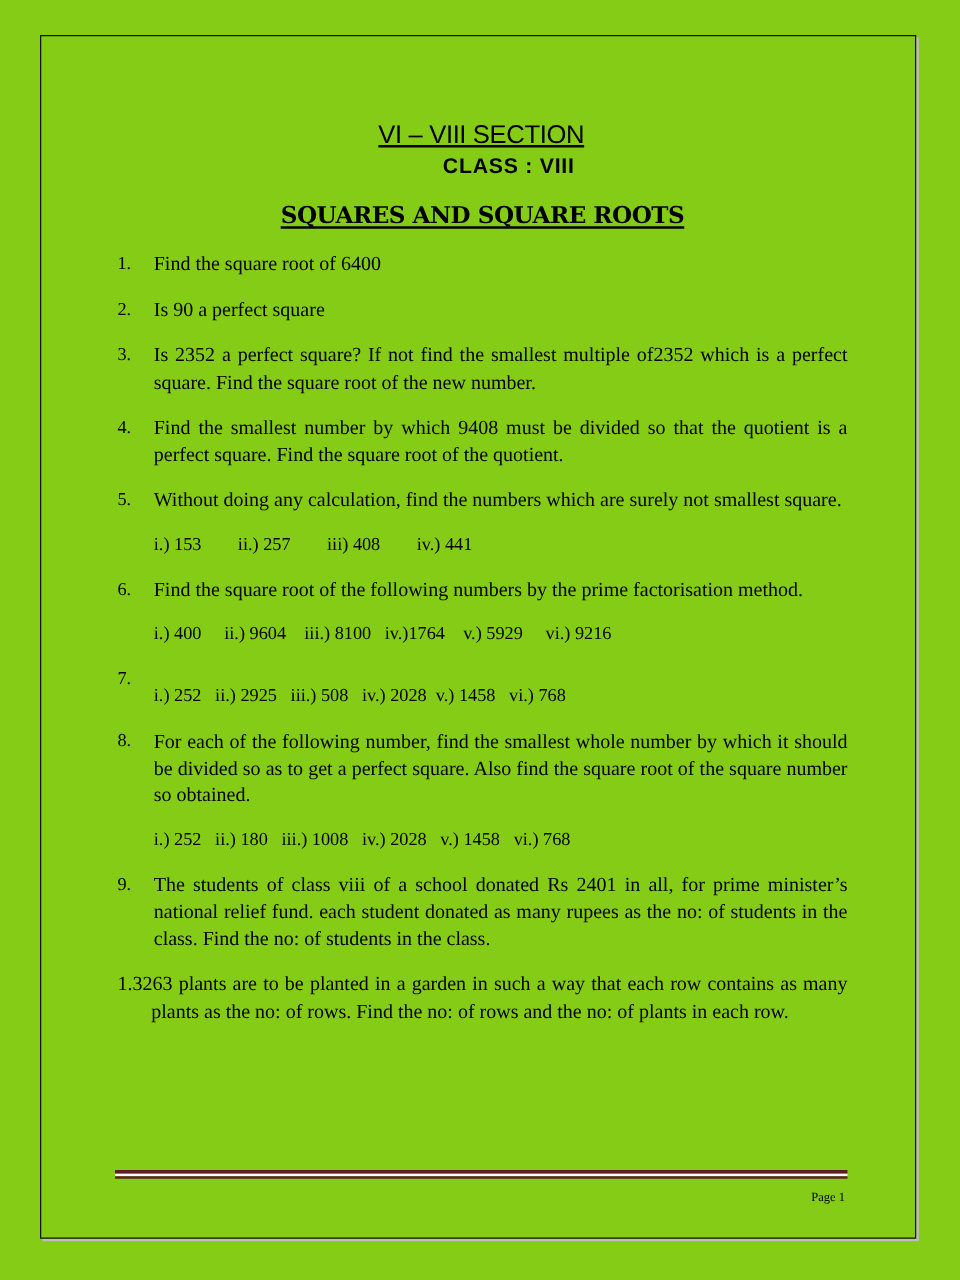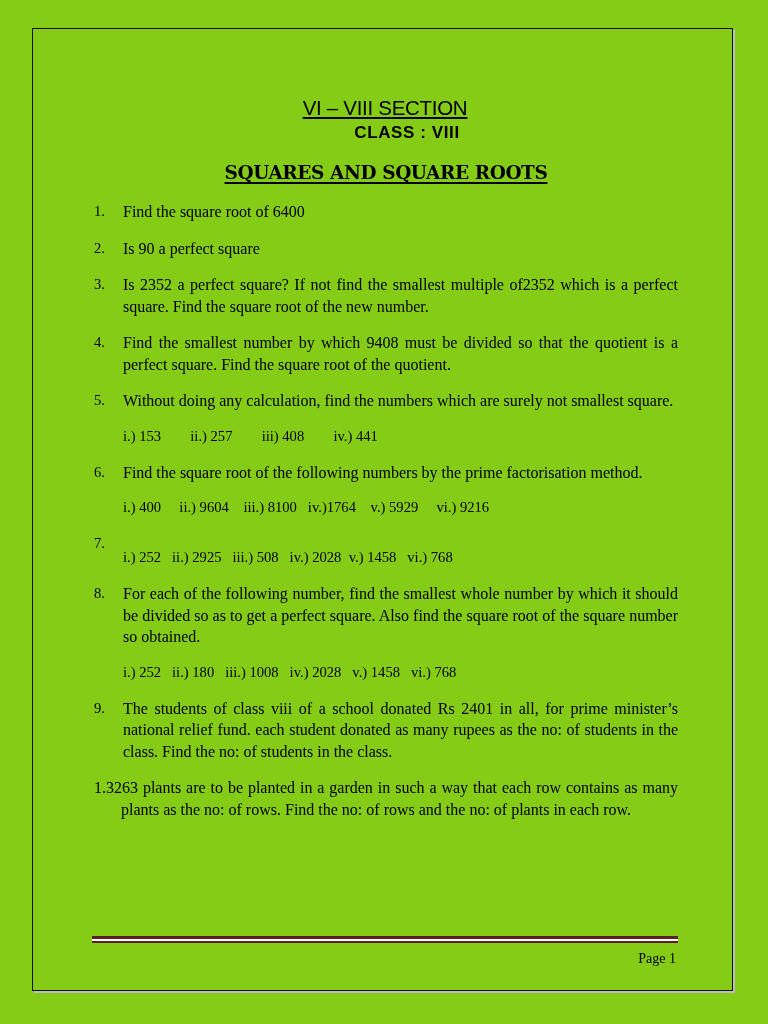--- a/index.html
+++ b/index.html
@@ -139,21 +139,21 @@
     height: 2.2px;
     background: #ffffff;
   }
   #footer-rule-thin {
     height: 1.3px;
     background: #5e2024;
   }
   #footer-page {
     margin-top: 7px;
     text-align: right;
-    font-size: 14px;
+    font-size: 10px;
     line-height: 18px;
     font-family: "Liberation Serif", serif;
     padding-right: 2px;
   }
 </style>
 </head>
 <body>
 
 <div id="page-sheet">
 

